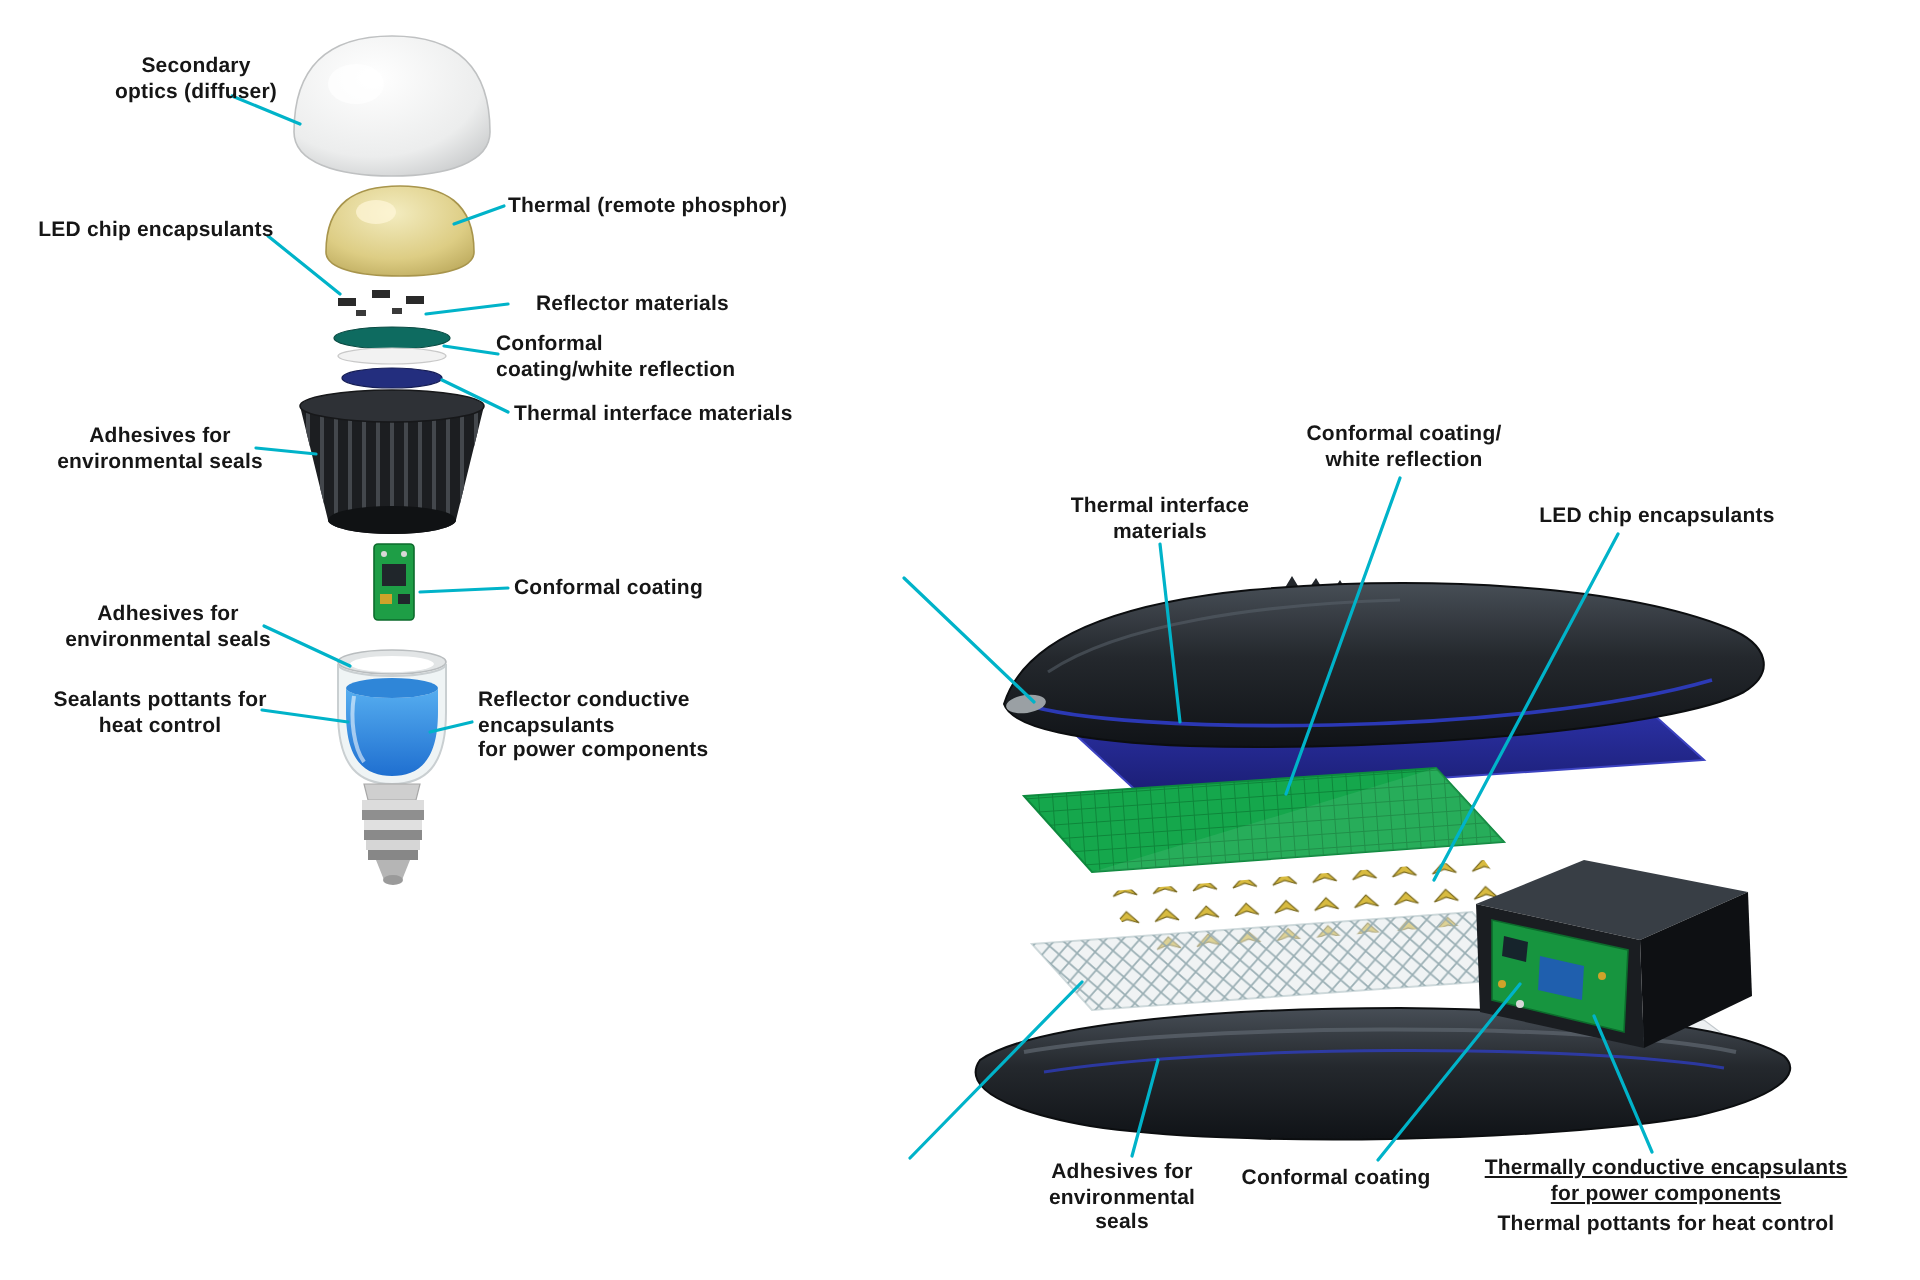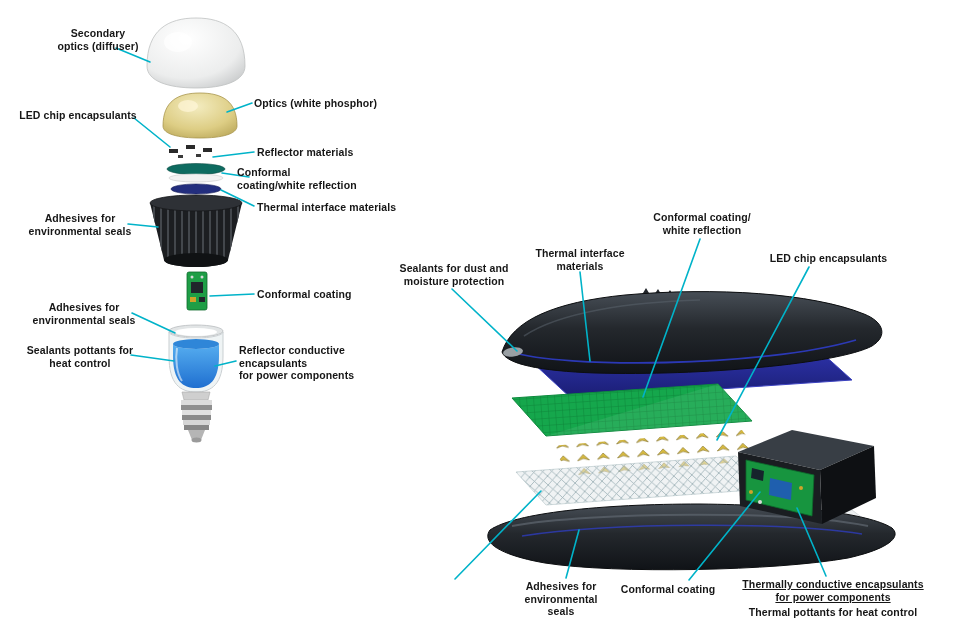--- a/index.html
+++ b/index.html
@@ -214,39 +214,37 @@
       <line x1="809" y1="267" x2="717" y2="440"></line>
       <line x1="455" y1="579" x2="541" y2="491"></line>
       <line x1="566" y1="578" x2="579" y2="530"></line>
       <line x1="689" y1="580" x2="760" y2="492"></line>
       <line x1="826" y1="576" x2="797" y2="508"></line>
     </g>
   </svg>
 
   <div class="label center" style="left:48px;  top:27px;  width:100px;">Secondary
 optics (diffuser)</div>
-  <div class="label leftal" style="left:254px; top:97px;  width:160px;">Optics (white phosphor)</div>
+  <div class="label leftal" style="left:254px; top:97px;  width:160px;">Thermal (remote phosphor)</div>
   <div class="label center" style="left:16px;  top:109px; width:124px;">LED chip encapsulants</div>
-  <div class="label leftal" style="left:257px; top:146px; width:130px;">Reflector materials</div>
-  <div class="label leftal" style="left:237px; top:166px; width:150px;">Conformal
+  <div class="label leftal" style="left:268px; top:146px; width:130px;">Reflector materials</div>
+  <div class="label leftal" style="left:248px; top:166px; width:150px;">Conformal
 coating/white reflection</div>
   <div class="label leftal" style="left:257px; top:201px; width:175px;">Thermal interface materials</div>
   <div class="label center" style="left:24px;  top:212px; width:112px;">Adhesives for
 environmental seals</div>
   <div class="label leftal" style="left:257px; top:288px; width:120px;">Conformal coating</div>
   <div class="label center" style="left:28px;  top:301px; width:112px;">Adhesives for
 environmental seals</div>
   <div class="label center" style="left:20px;  top:344px; width:120px;">Sealants pottants for
 heat control</div>
   <div class="label leftal" style="left:239px; top:344px; width:165px;">Reflector conductive
 encapsulants
 for power components</div>
 
-  <div class="label center" style="left:390px; top:262px; width:128px;">Sealants for dust and
-moisture protection</div>
   <div class="label center" style="left:526px; top:247px; width:108px;">Thermal interface
 materials</div>
   <div class="label center" style="left:642px; top:211px; width:120px;">Conformal coating/
 white reflection</div>
   <div class="label center" style="left:756px; top:252px; width:145px;">LED chip encapsulants</div>
   <div class="label center" style="left:508px; top:580px; width:106px;">Adhesives for
 environmental
 seals</div>
   <div class="label center" style="left:608px; top:583px; width:120px;">Conformal coating</div>
   <div class="label center" style="left:728px; top:578px; width:210px;text-decoration:underline;">Thermally conductive encapsulants

